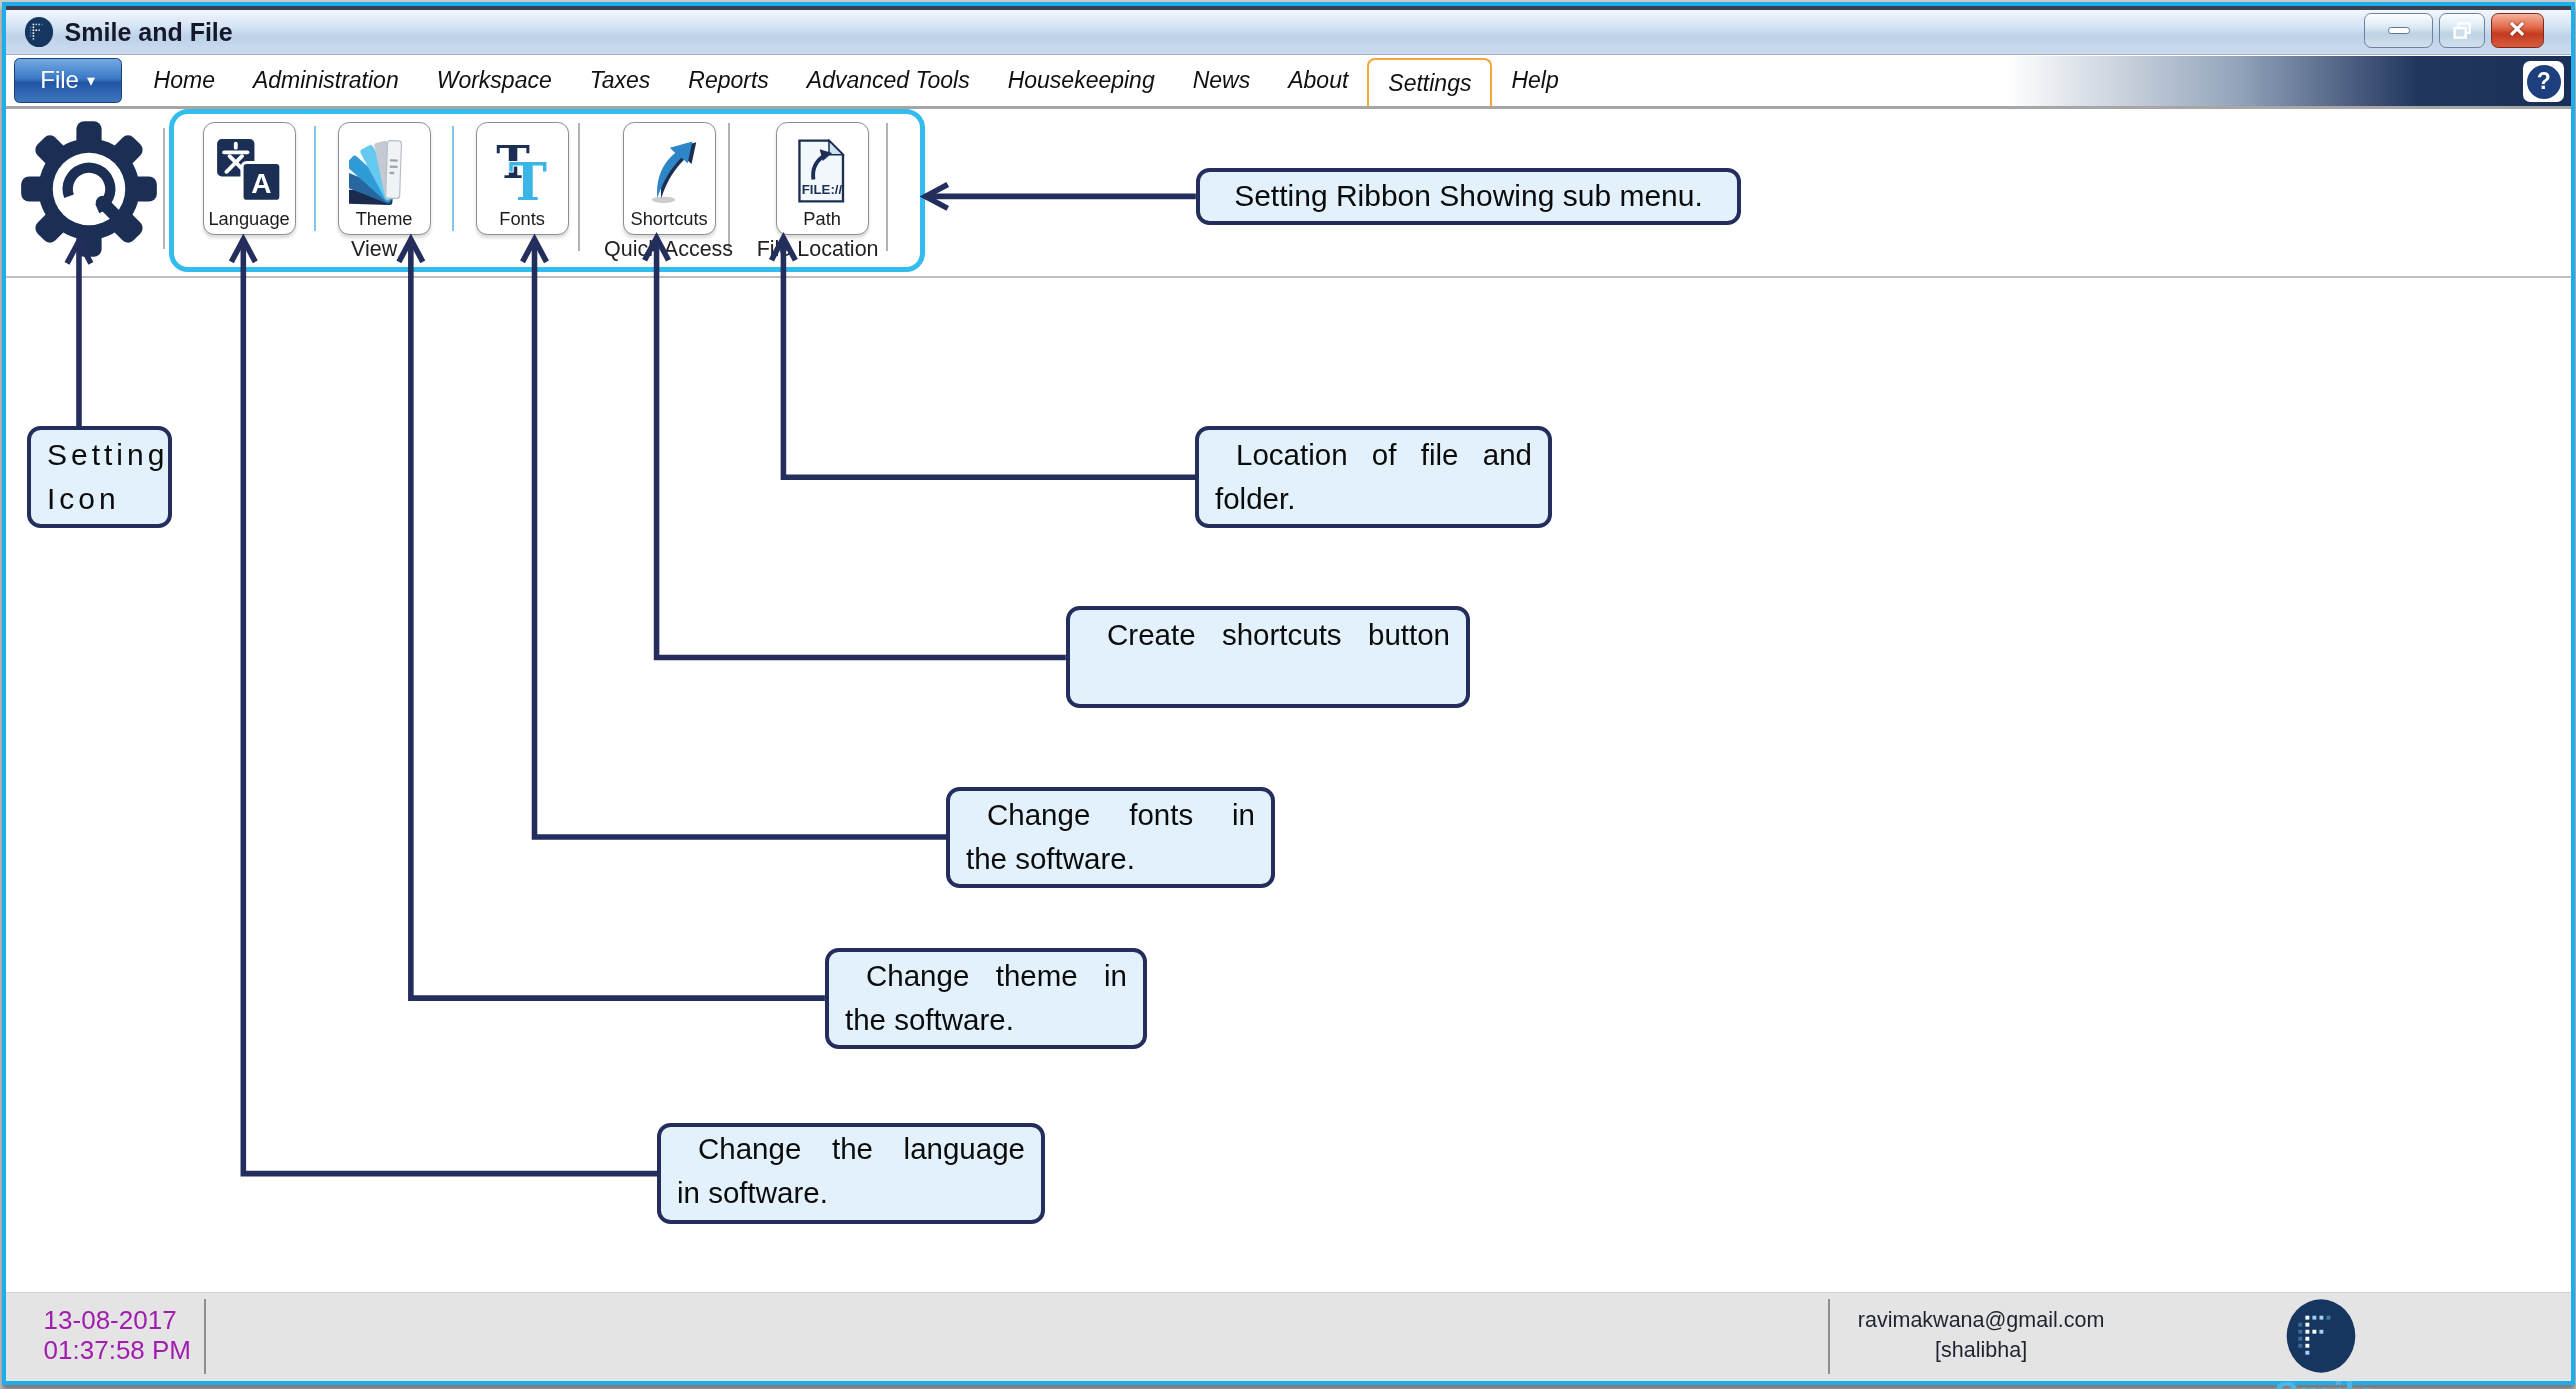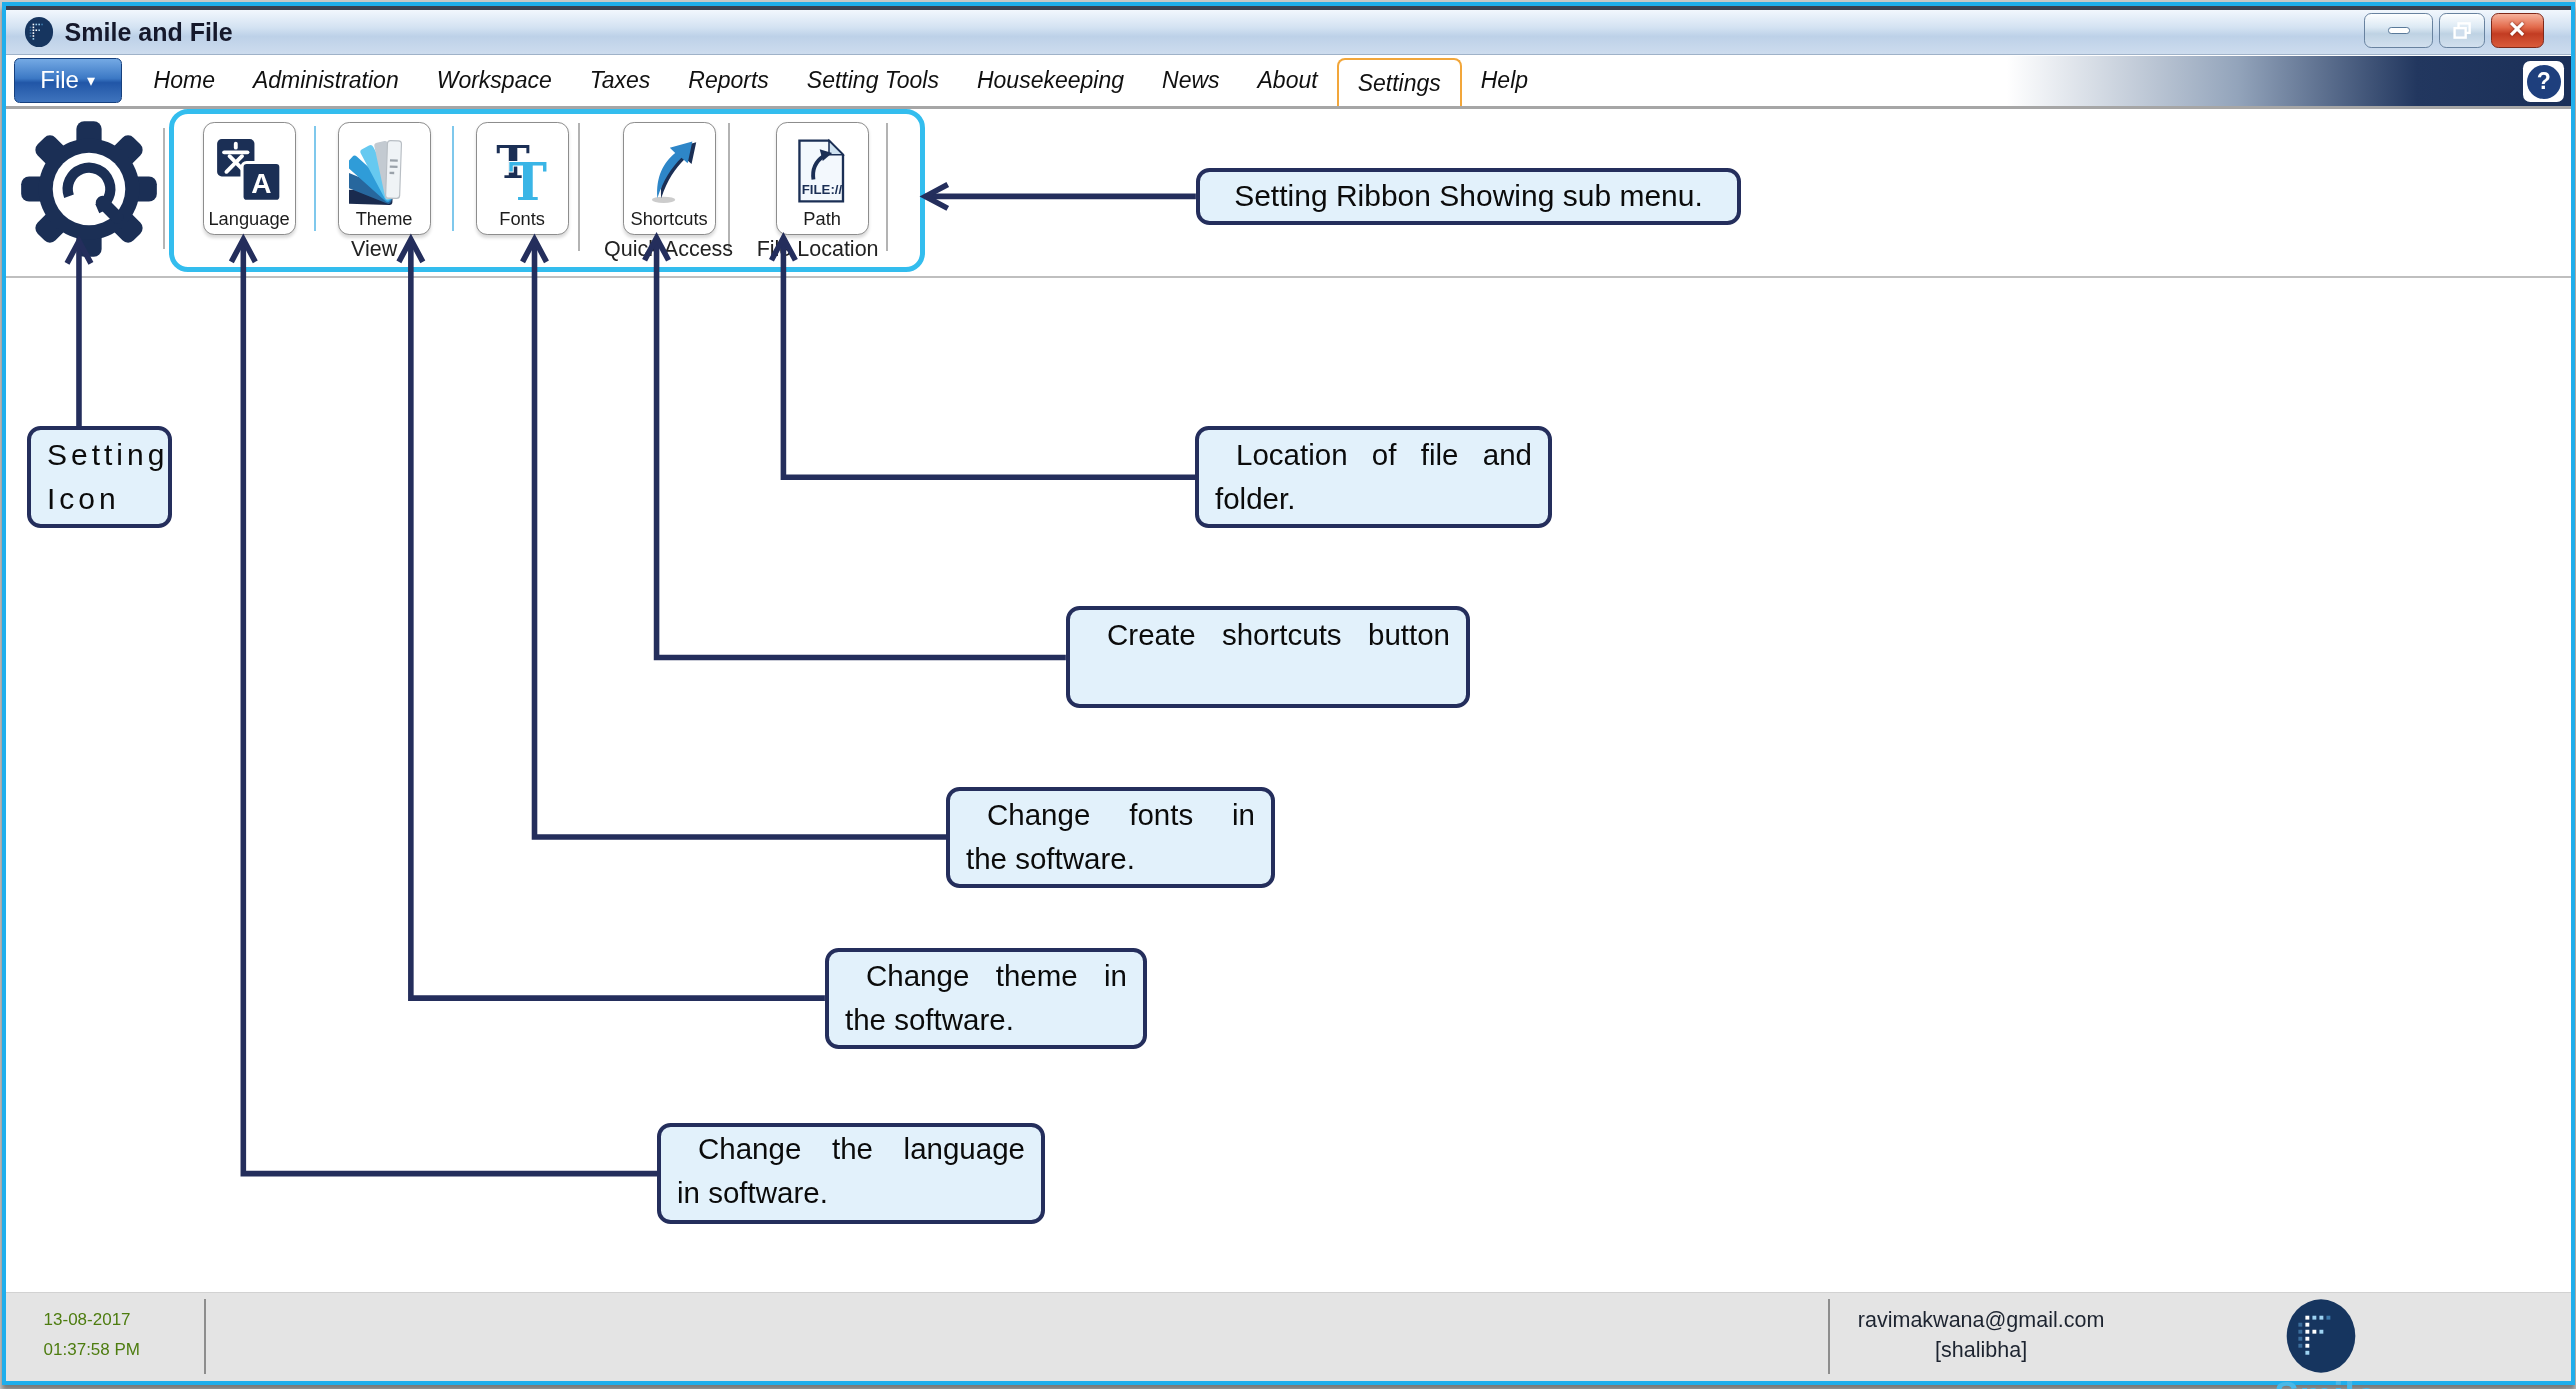--- a/index.html
+++ b/index.html
@@ -63,21 +63,21 @@
   .vsep.blue{background:#7fc8ec;height:105px;top:12.8px;}
   .s1{left:140px;} .s2{left:278px;} .s3{left:404px;} .s4{left:554px;} .s5{left:712px;}
   .grp{position:absolute;bottom:4.8px;font-size:21.5px;color:#222;text-align:center;}
   .grp-view{left:49px;width:303px;}
   .grp-quick{left:413px;width:164px;}
   .grp-file{left:557px;width:174px;}
 
   
   .statusbar{position:absolute;left:0;bottom:0;width:100%;height:89px;background:#e4e4e4;
     border-top:1.6px solid #d2d2d2;}
-  .st-date{position:absolute;left:38px;top:12.8px;font-size:17px;line-height:30px;color:#4d7c0f;}
+  .st-date{position:absolute;left:38px;top:12.8px;font-size:26px;line-height:30px;color:#a21caf;}
   .st-sep{position:absolute;top:6.4px;width:2.4px;height:75px;background:#8d8d8d;}
   .sp1{left:198px;} .sp2{left:1822px;}
   .st-user{position:absolute;left:1832px;top:12.8px;width:287px;text-align:center;font-size:21.5px;line-height:30px;color:#1d2430;}
   .st-logo{position:absolute;left:2259px;top:4.8px;display:flex;align-items:center;flex-direction:column;}
   .logo-smile{font-size:37px;font-weight:bold;color:#49b8e8;margin-left:9.6px;letter-spacing:0.8px;}
   .logo-and{font-size:11.2px;color:#8a9aa8;transform:rotate(-90deg);width:12.8px;margin:0 1.6px;}
   .logo-file{font-size:37px;font-weight:bold;color:#16355f;letter-spacing:0.8px;}
 
   
   .ann-svg{position:absolute;left:0;top:0;z-index:5;pointer-events:none;}
@@ -142,21 +142,21 @@
     <div class="file-btn">
       <span>File</span>
       <span class="file-caret">▾</span>
     </div>
     <div class="tabs">
       <div class="tab">Home</div>
       <div class="tab">Administration</div>
       <div class="tab">Workspace</div>
       <div class="tab">Taxes</div>
       <div class="tab">Reports</div>
-      <div class="tab">Setting Tools</div>
+      <div class="tab">Advanced Tools</div>
       <div class="tab">Housekeeping</div>
       <div class="tab">News</div>
       <div class="tab">About</div>
       <div class="tab selected">Settings</div>
       <div class="tab">Help</div>
     </div>
     <div class="help-btn">
       <span class="hc">?</span>
     </div>
   </div>

